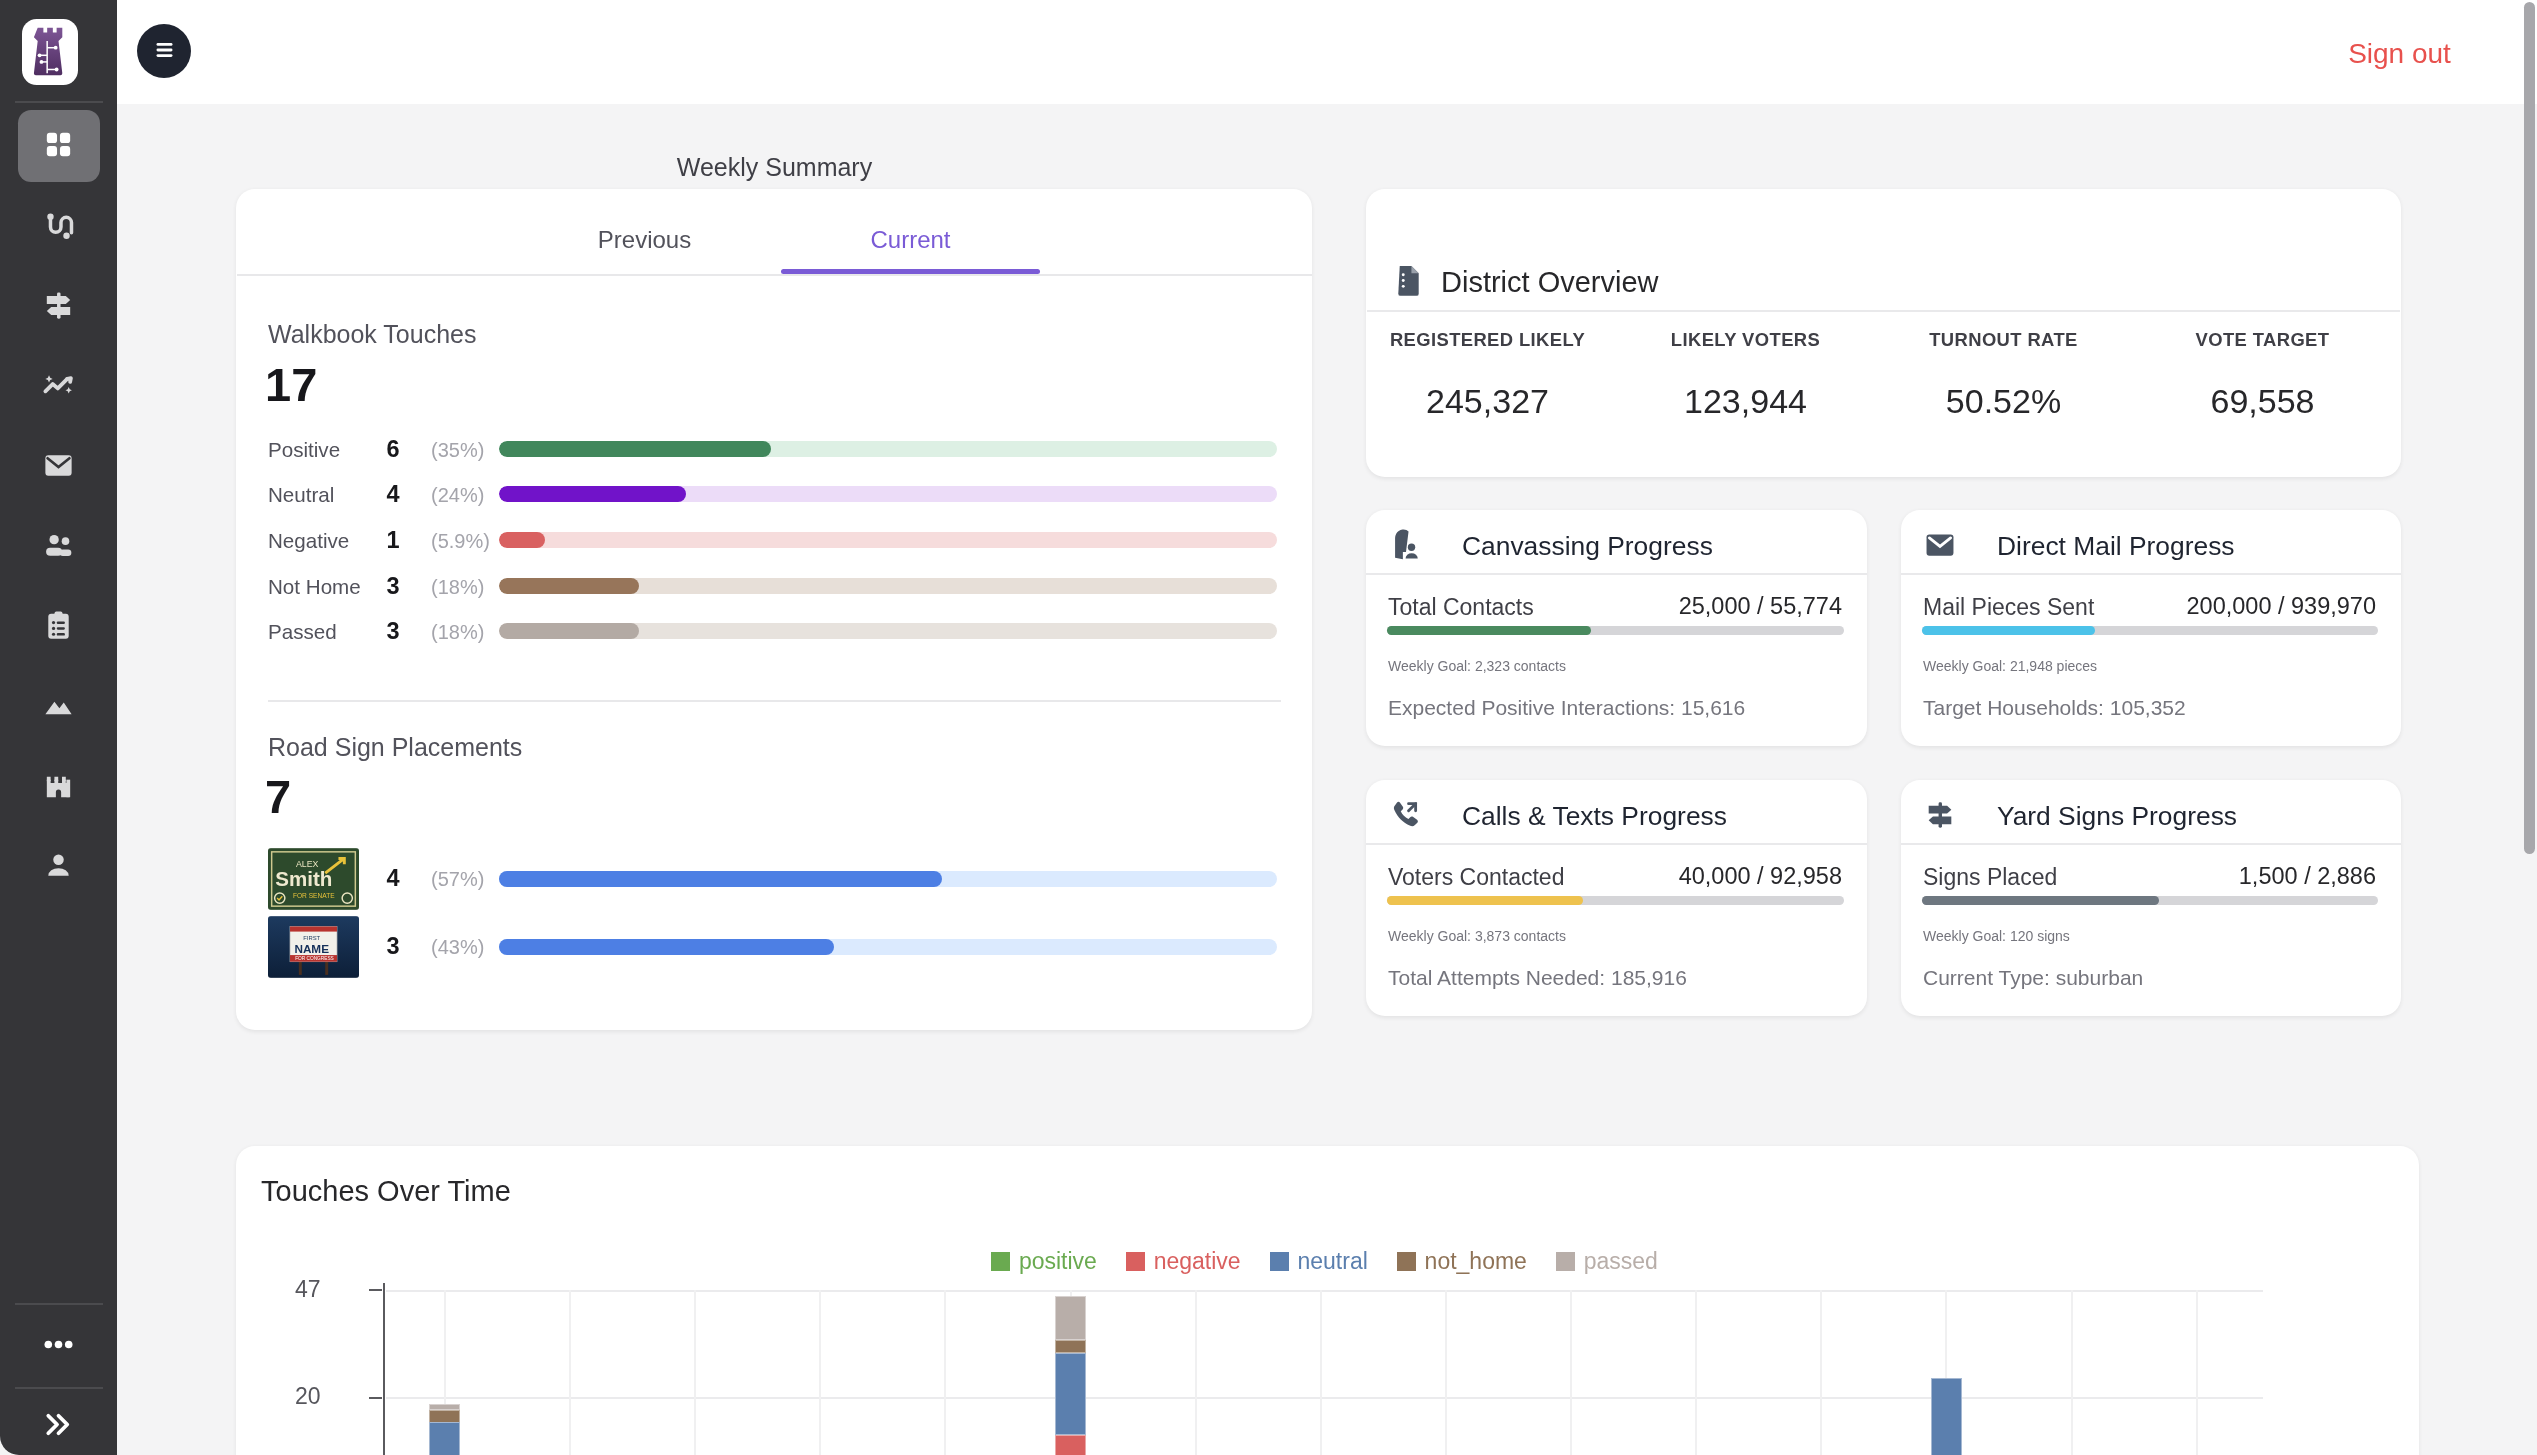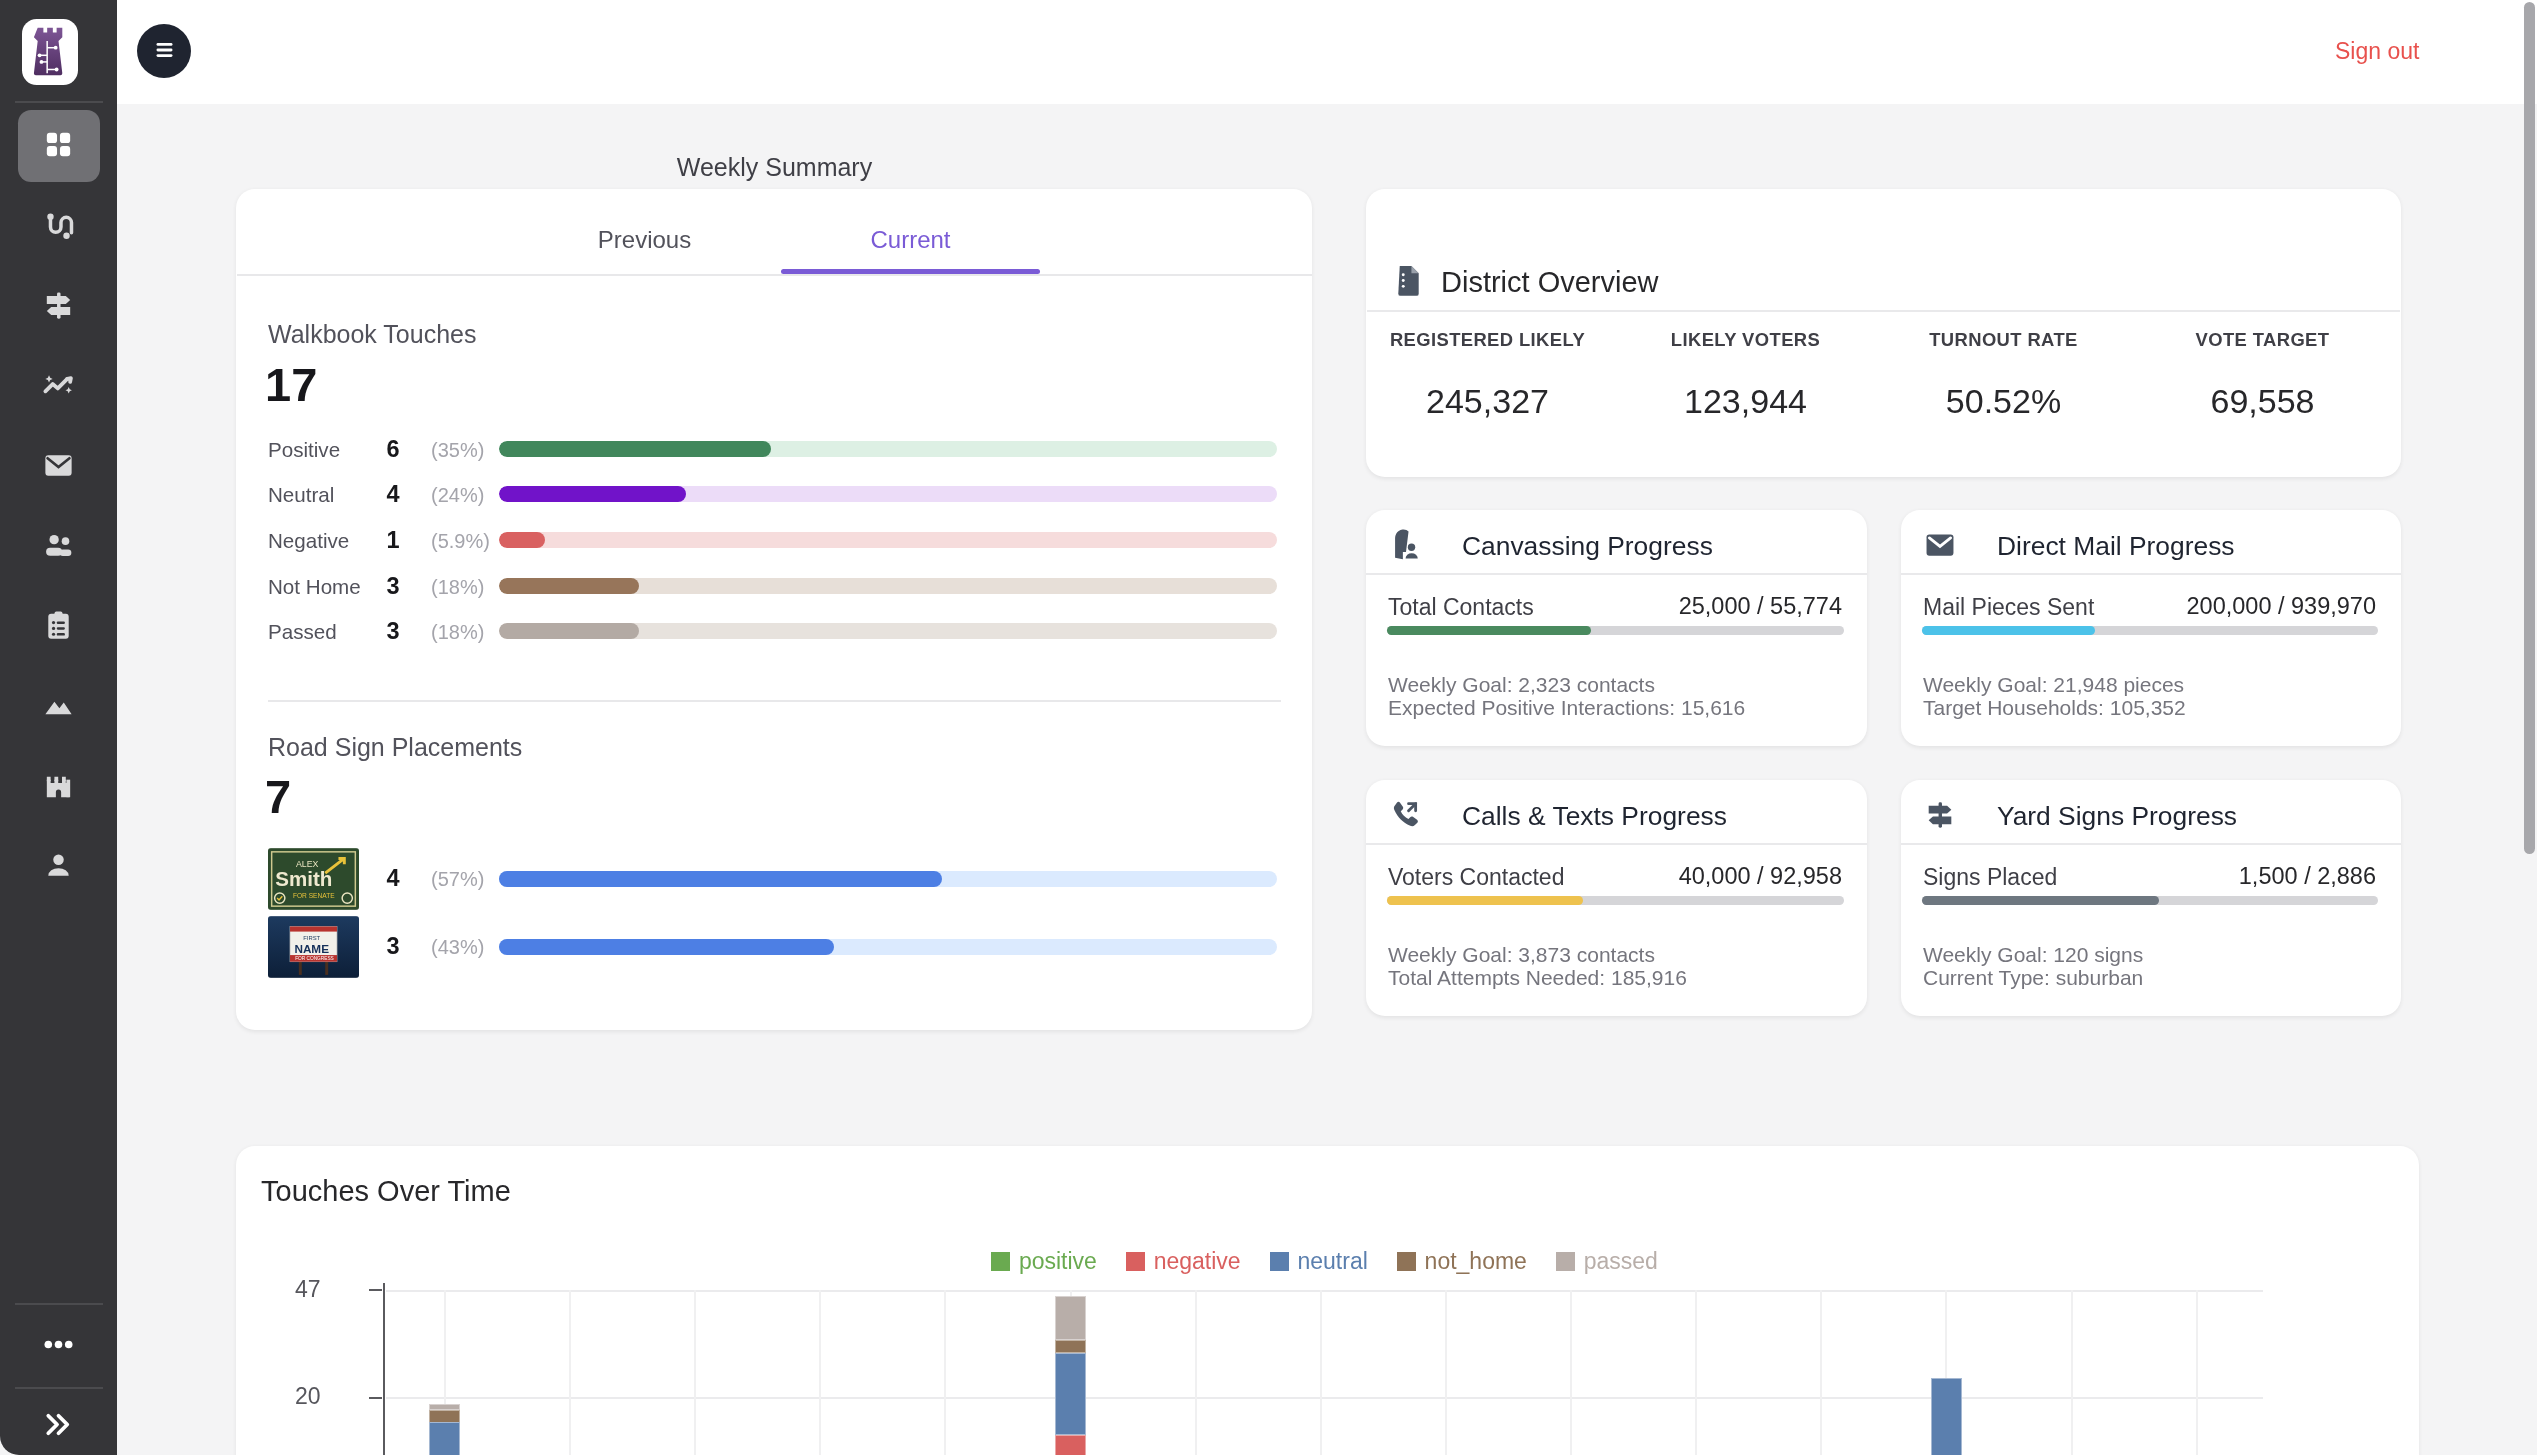--- a/index.html
+++ b/index.html
@@ -7,21 +7,21 @@
     width:2538px;height:1455px;overflow:hidden;position:relative;
     background:#f4f4f5;
     font-family:"Liberation Sans", sans-serif;
     -webkit-font-smoothing:antialiased;
   }
   .abs{position:absolute;}
   .card{position:absolute;background:#fff;border-radius:19px;box-shadow:0 1.5px 4.4px rgba(0,0,0,.07);}
   
   .topbar{left:117px;top:0;width:2420px;height:104px;background:#fff;}
   .menu-btn{left:137px;top:24px;width:54px;height:54px;border-radius:50%;background:#1f2430;display:flex;align-items:center;justify-content:center;cursor:pointer;}
-  .signout{left:2335px;top:38px;width:129px;text-align:left;font-size:23px;color:#e8514d;cursor:pointer;}
+  .signout{left:2335px;top:38px;width:129px;text-align:center;font-size:28px;color:#e8514d;cursor:pointer;}
   
   .scroll-thumb{left:2524px;top:1.5px;width:11px;height:852px;border-radius:5.9px;background:#a7a7ab;}
   
   .sidebar{left:0;top:0;width:117px;height:1455px;background:#353538;border-bottom-left-radius:19px;}
   .logo-box{left:22px;top:19px;width:56px;height:66px;border-radius:14.7px;background:#fff;display:flex;align-items:center;justify-content:center;}
   .sb-div{width:88px;height:1.5px;background:#4b4b4e;left:14.7px;}
   .active-pill{left:17.6px;top:110px;width:82px;height:72px;border-radius:13.2px;background:#707074;}
   .nav-ic{width:35px;height:35px;left:41px;color:#d9d9da;display:flex;align-items:center;justify-content:center;}
   .nav-ic svg{width:35px;height:35px;}
   
@@ -58,21 +58,21 @@
   .d-col .d-val{margin-top:31px;font-size:34px;color:#27272a;}
   
   .pcard{width:501px;height:236px;}
   .pcard .p-icon{position:absolute;left:22px;top:17.6px;width:34px;height:34px;color:#4b5563;}
   .pcard .p-title{position:absolute;left:68px;top:20.6px;font-size:26.4px;color:#1f2430;margin-left:28px;}
   .pcard .p-div{position:absolute;left:0;top:63px;width:100%;height:1.5px;background:#e9e9eb;}
   .pcard .p-label{position:absolute;left:22px;top:84px;font-size:23px;color:#3f3f46;}
   .pcard .p-value{position:absolute;right:25px;top:83px;font-size:23.5px;color:#27272a;}
   .pcard .p-track{position:absolute;left:20.6px;top:116px;width:calc(100% - 44px);height:8.8px;border-radius:4.4px;background:#d5d5d8;}
   .pcard .p-fill{position:absolute;left:0;top:0;height:8.8px;border-radius:4.4px;}
-  .pcard .p-line1{position:absolute;left:22px;top:163px;font-size:21px;color:#75757d;}
+  .pcard .p-line1{position:absolute;left:22px;top:148px;font-size:14px;color:#75757d;}
   .pcard .p-line2{position:absolute;left:22px;top:186px;font-size:21px;color:#75757d;}
   
   .chart-card{left:236px;top:1146px;width:2183px;height:455px;}
   .c-title{left:261px;top:1175px;font-size:29px;color:#27272a;}
   .legend{left:386px;top:1248px;width:1877px;display:flex;justify-content:center;gap:29px;}
   .lg-item{display:flex;align-items:center;gap:8.8px;font-size:23px;}
   .lg-sw{width:19px;height:19px;}
   .ytick{width:73px;font-size:23px;color:#56565c;left:295px;}
   .axis{left:383px;top:1283px;width:2.2px;height:172px;background:#5a5a5e;}
   .tickmark{left:369px;width:13.2px;height:2.2px;background:#5a5a5e;}

